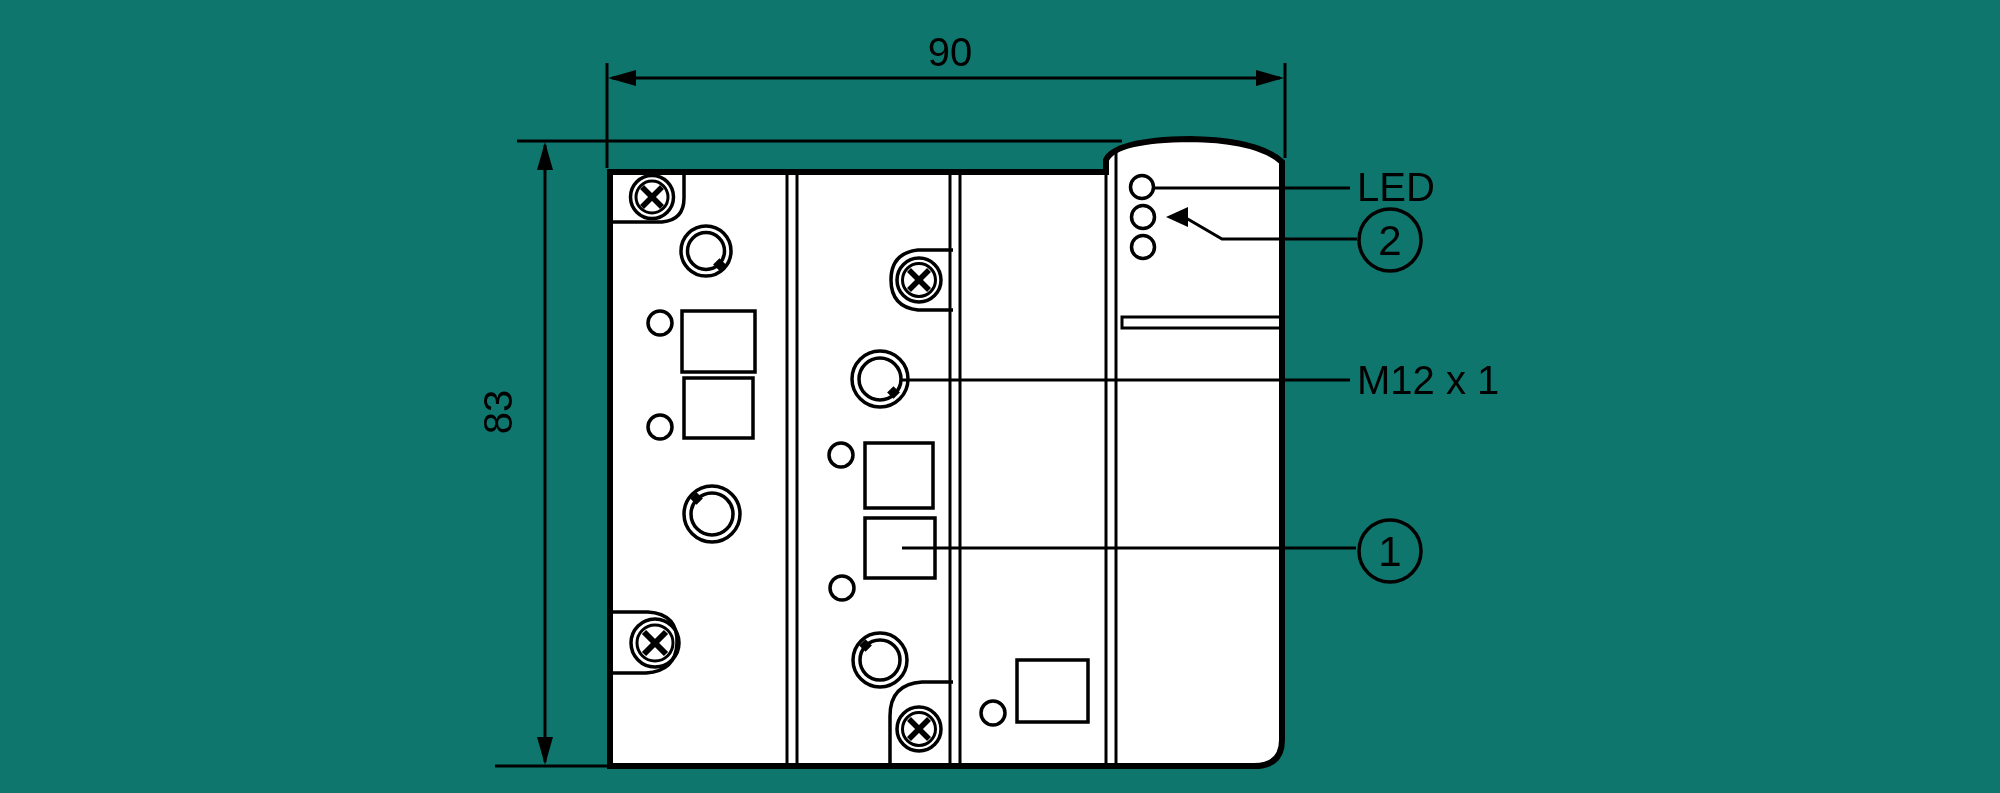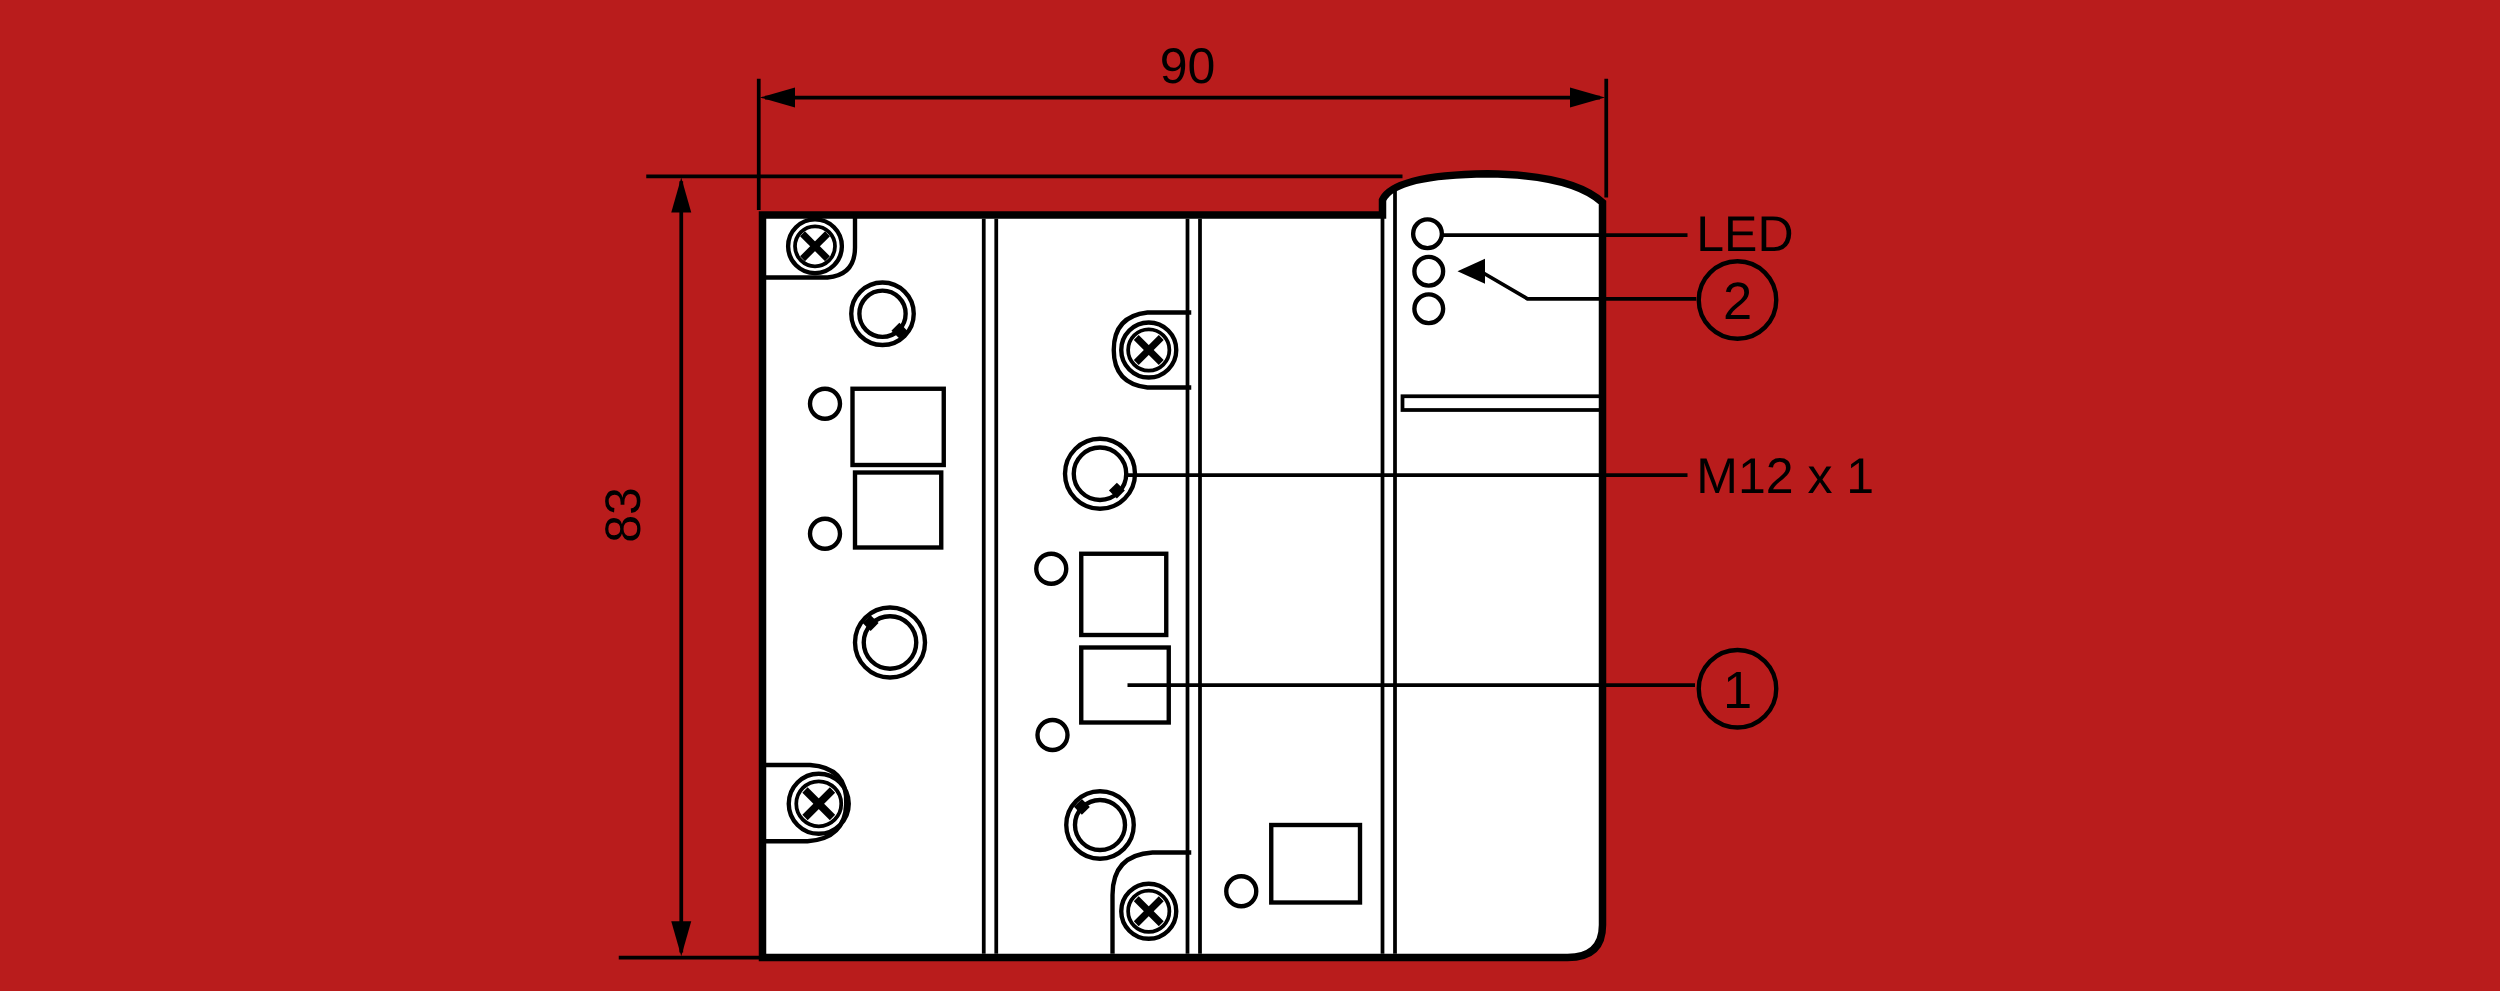--- a/index.html
+++ b/index.html
@@ -4,21 +4,21 @@
 <style>
   html, body {
     margin: 0;
     padding: 0;
     background: #ffffff;
   }
   .canvas {
     position: relative;
     width: 2000px;
     height: 793px;
-    background: #b91c1c;
+    background: #0f766e;
     font-family: "Liberation Sans", sans-serif;
   }
   svg { display: block; }
   .ink-text {
     font-family: "Liberation Sans", sans-serif;
     font-size: 40px;
     fill: #000000;
   }
   .callout-digit {
     font-family: "Liberation Sans", sans-serif;

